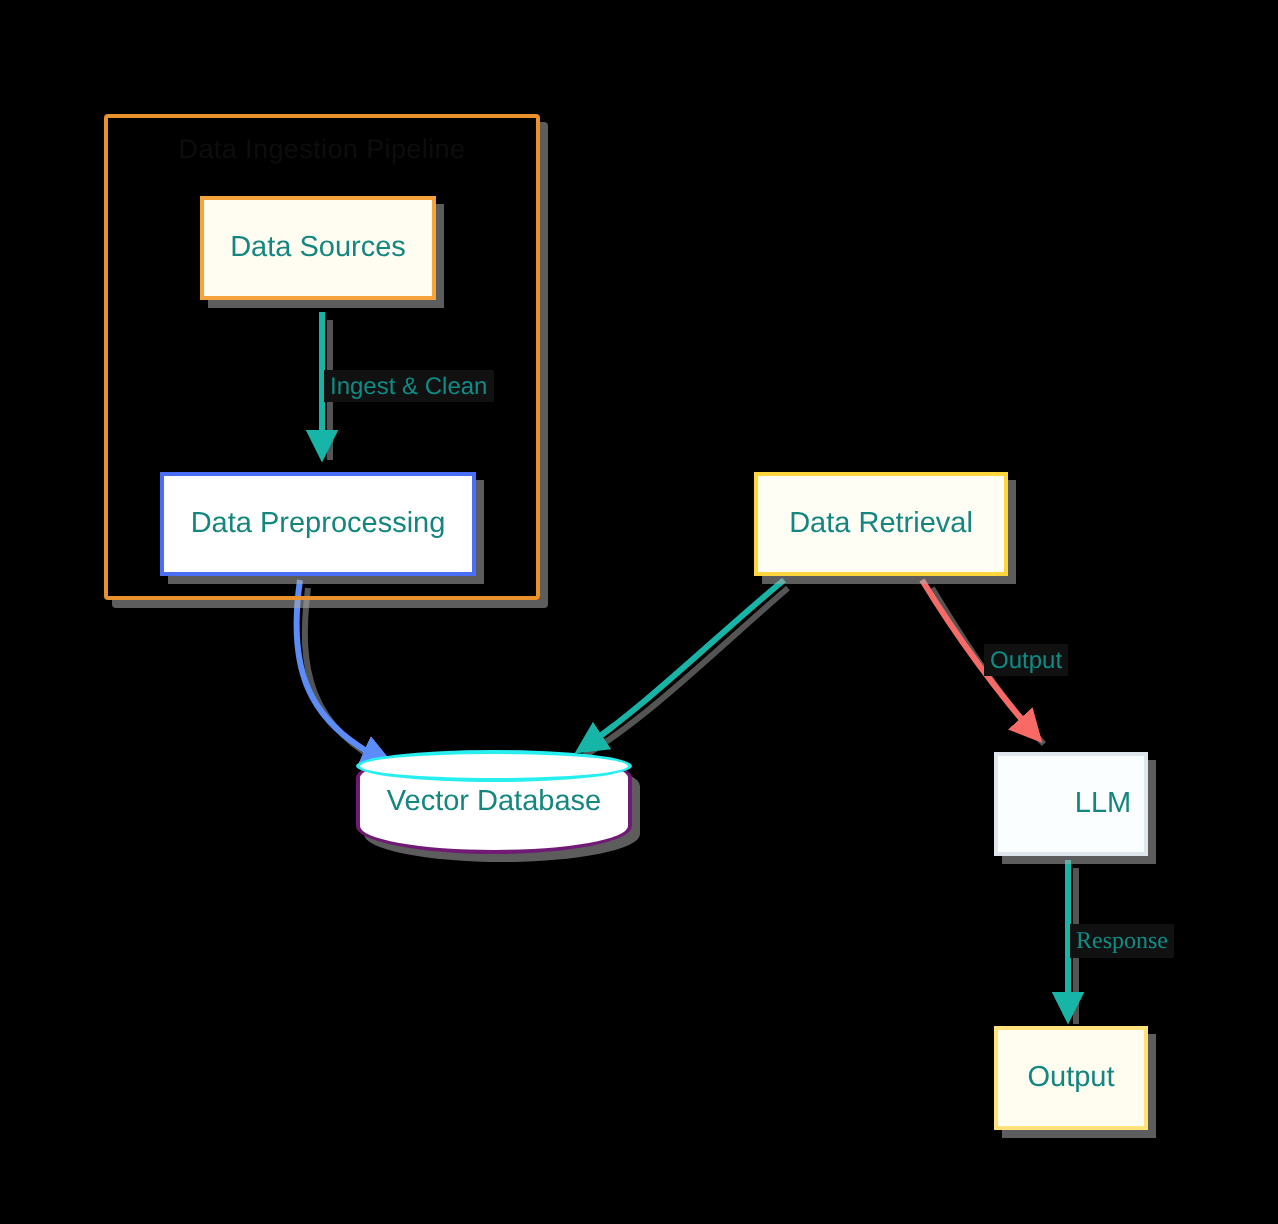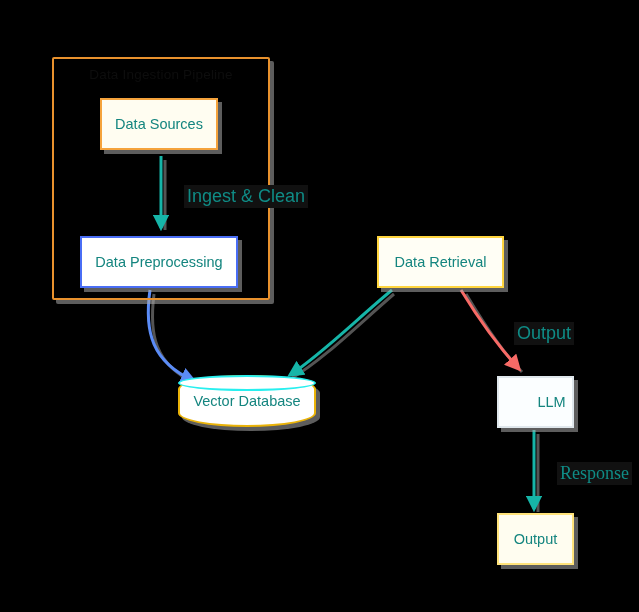--- a/index.html
+++ b/index.html
@@ -63,21 +63,21 @@
   .node.orange  { border-color: #f5a33c; background: #fffdf1; }
   .node.blue    { border-color: #4a6ef5; background: #ffffff; }
   .node.yellow  { border-color: #ffd53e; background: #fffef5; justify-content: center; }
   .node.gray    { border-color: #dfe7ec; background: #fbfeff; padding-left: 32px; }
   .node.outputy { border-color: #ffe37a; background: #fffdf0; }
 
   
   .cylinder {
     position: absolute;
     box-sizing: border-box;
-    border: 2px solid #eab308;
+    border: 2px solid #701a75;
     background: #ffffff;
     border-radius: 50% / 14px;
     box-shadow: 4px 4px 0 0 rgba(170,170,170,0.55);
     display: flex;
     align-items: center;
     justify-content: center;
     font-size: 14.5px;
     color: #14857f;
     white-space: nowrap;
   }
@@ -90,27 +90,26 @@
     border: 2px solid #28efef;
     border-radius: 50%;
     background: #ffffff;
     box-sizing: border-box;
   }
   .cylinder .node-label { position: relative; z-index: 2; }
 
   
   .edge-label {
     position: absolute;
-    font-size: 18px;
+    font-size: 12px;
     color: #0f8c86;
     background: #111111;
     padding: 1px 3px;
     white-space: nowrap;
     user-select: none;
-    margin-left: 22px;
   }
 </style>
 </head>
 <body>
 
 <div id="canvas">
 
   <svg width="639" height="612" style="position:absolute;left:0;top:0;">
     <defs>
       <marker id="ah-teal" viewBox="0 0 10 10" refX="8" refY="5" markerWidth="5.5" markerHeight="5.5" orient="auto-start-reverse">

